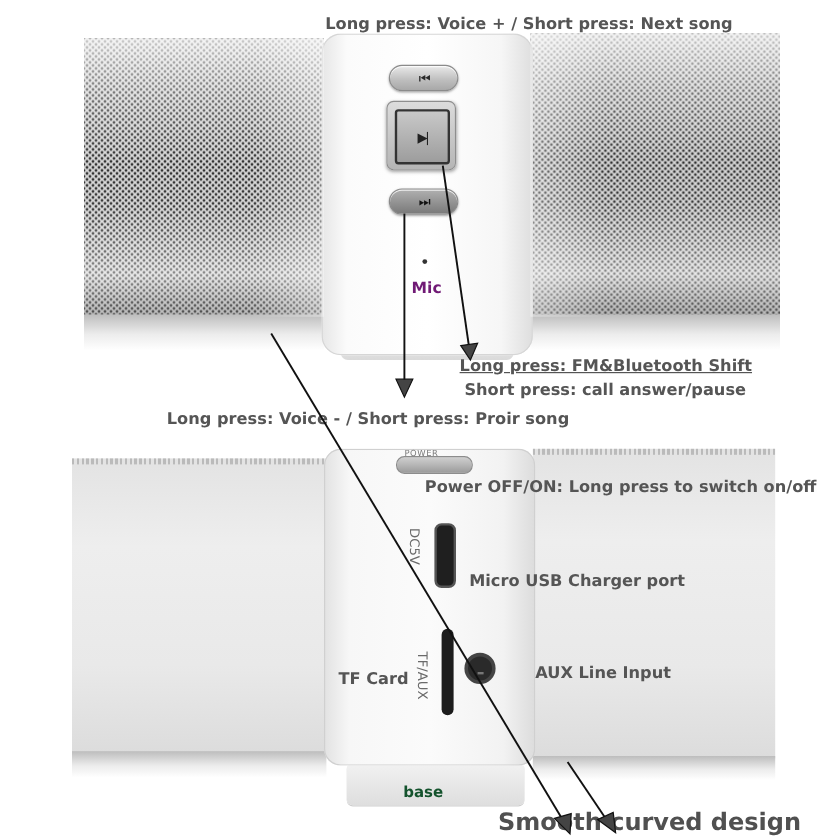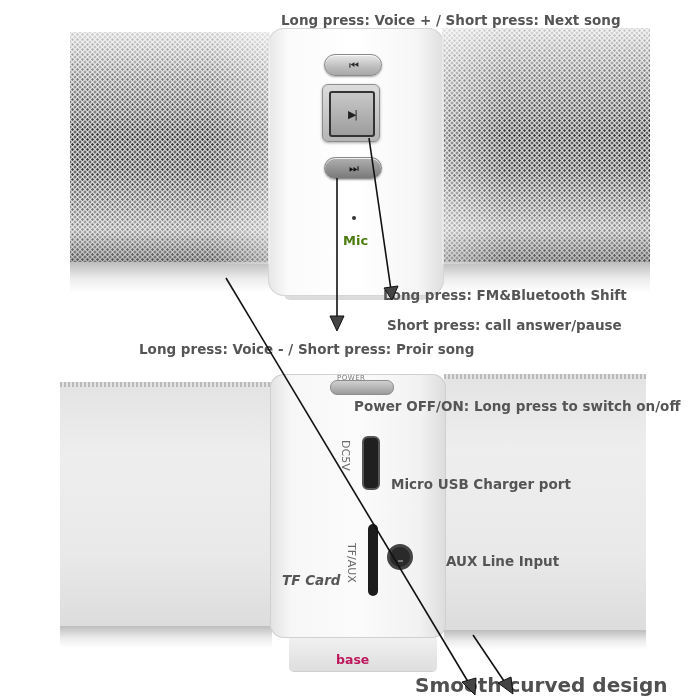--- a/index.html
+++ b/index.html
@@ -66,21 +66,21 @@
   }
   .square-btn .inner {
     position: absolute; left: 6px; top: 6px; width: 42px; height: 42px;
     border: 2px solid #333; border-radius: 3px;
     background: linear-gradient(to bottom, #c8c8c8, #9d9d9d);
     display: flex; align-items: center; justify-content: center;
     color: #222; font-size: 11px; letter-spacing: -2px;
   }
 
   .mic-dot { position: absolute; left: 352px; top: 216px; width: 4px; height: 4px; border-radius: 50%; background: #333; }
-  .mic-label { position: absolute; left: 343px; top: 233px; font-size: 13px; font-weight: bold; color: #4d7c0f; }
+  .mic-label { position: absolute; left: 343px; top: 233px; font-size: 13px; font-weight: bold; color: #701a75; }
 
   
   .body-bottom {
     position: absolute;
     background: linear-gradient(to bottom, #e3e3e3 0%, #eeeeee 30%, #e9e9e9 70%, #dcdcdc 100%);
   }
   .body-bottom .rim {
     position: absolute; left: 0; right: 0; top: 0; height: 5px;
     background-image: repeating-linear-gradient(to right, #9f9f9f 0 2px, transparent 2px 4px);
     opacity: 0.6;
@@ -120,21 +120,21 @@
   }
   .aux-jack {
     position: absolute; left: 387px; top: 544px; width: 26px; height: 26px;
     border-radius: 50%; background: #2a2a2a; border: 3px solid #444; box-sizing: border-box; cursor: pointer;
   }
   .aux-jack::after { content:""; position:absolute; left:8px; top:13px; width:5px; height:2px; background:#777; }
 
   
   .label { position: absolute; font-weight: bold; color: #555; white-space: nowrap; font-size: 13.5px; }
   .label.big { font-size: 20px; color: #505050; }
-  .base-label { position: absolute; left: 336px; top: 652px; font-size: 12.5px; font-weight: bold; color: #be185d; }
+  .base-label { position: absolute; left: 336px; top: 652px; font-size: 12.5px; font-weight: bold; color: #14532d; }
 
   svg.arrows { position: absolute; left: 0; top: 0; width: 700px; height: 700px; pointer-events: none; }
 </style>
 </head>
 <body>
 
 <div>
   <div class="grille left" style="left:70px; top:32px; width:200px; height:232px;"></div>
   <div class="grille right" style="left:442px; top:28px; width:208px; height:236px;"></div>
   <div class="shadow-strip" style="left:70px; top:262px; width:200px; height:30px;"></div>
@@ -180,28 +180,28 @@
   <div class="vert-label" style="left:352px; top:440px;">DC5V</div>
   <div class="usb-port"></div>
 
   <div class="vert-label" style="left:358px; top:543px;">TF/AUX</div>
   <div class="tf-slot"></div>
   <div class="aux-jack"></div>
 
   <div class="base-label">base</div>
 </div>
 
-<div class="label" style="left:281px; top:12px;text-align:center;">Long press: Voice + / Short press: Next song</div>
-<div class="label" style="left:383px; top:287px;">Long press: FM&amp;Bluetooth Shift</div>
+<div class="label" style="left:271px; top:12px;text-align:center;">Long press: Voice + / Short press: Next song</div>
+<div class="label" style="left:383px; top:297px;text-decoration:underline;">Long press: FM&amp;Bluetooth Shift</div>
 <div class="label" style="left:387px; top:317px;">Short press: call answer/pause</div>
 <div class="label" style="left:139px; top:341px;">Long press: Voice - / Short press: Proir song</div>
 
 <div class="label" style="left:337px; top:398px;margin-left:17px;">Power OFF/ON: Long press to switch on/off</div>
 <div class="label" style="left:391px; top:476px;">Micro USB Charger port</div>
-<div class="label" style="left:282px; top:572px;font-style:italic;">TF Card</div>
+<div class="label" style="left:282px; top:558px;">TF Card</div>
 <div class="label" style="left:446px; top:553px;">AUX Line Input</div>
 
 <div class="label big" style="left:415px; top:673px;">Smooth curved design</div>
 
 <svg class="arrows" viewBox="0 0 700 700">
   <g stroke="#111" stroke-width="1.6" fill="none">
 
     <line x1="369" y1="138" x2="391" y2="290"></line>
 
     <line x1="337" y1="178" x2="337" y2="318"></line>

